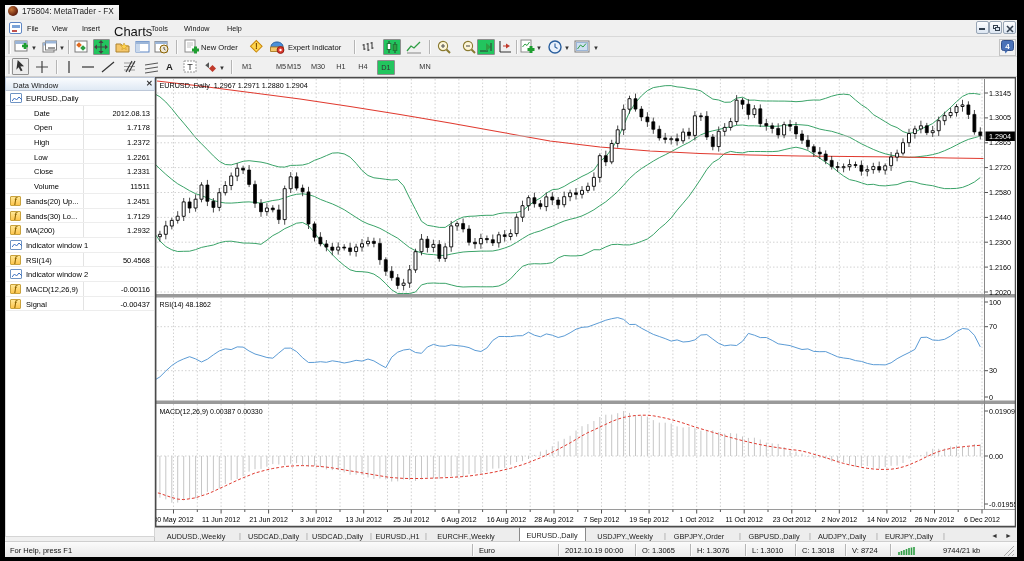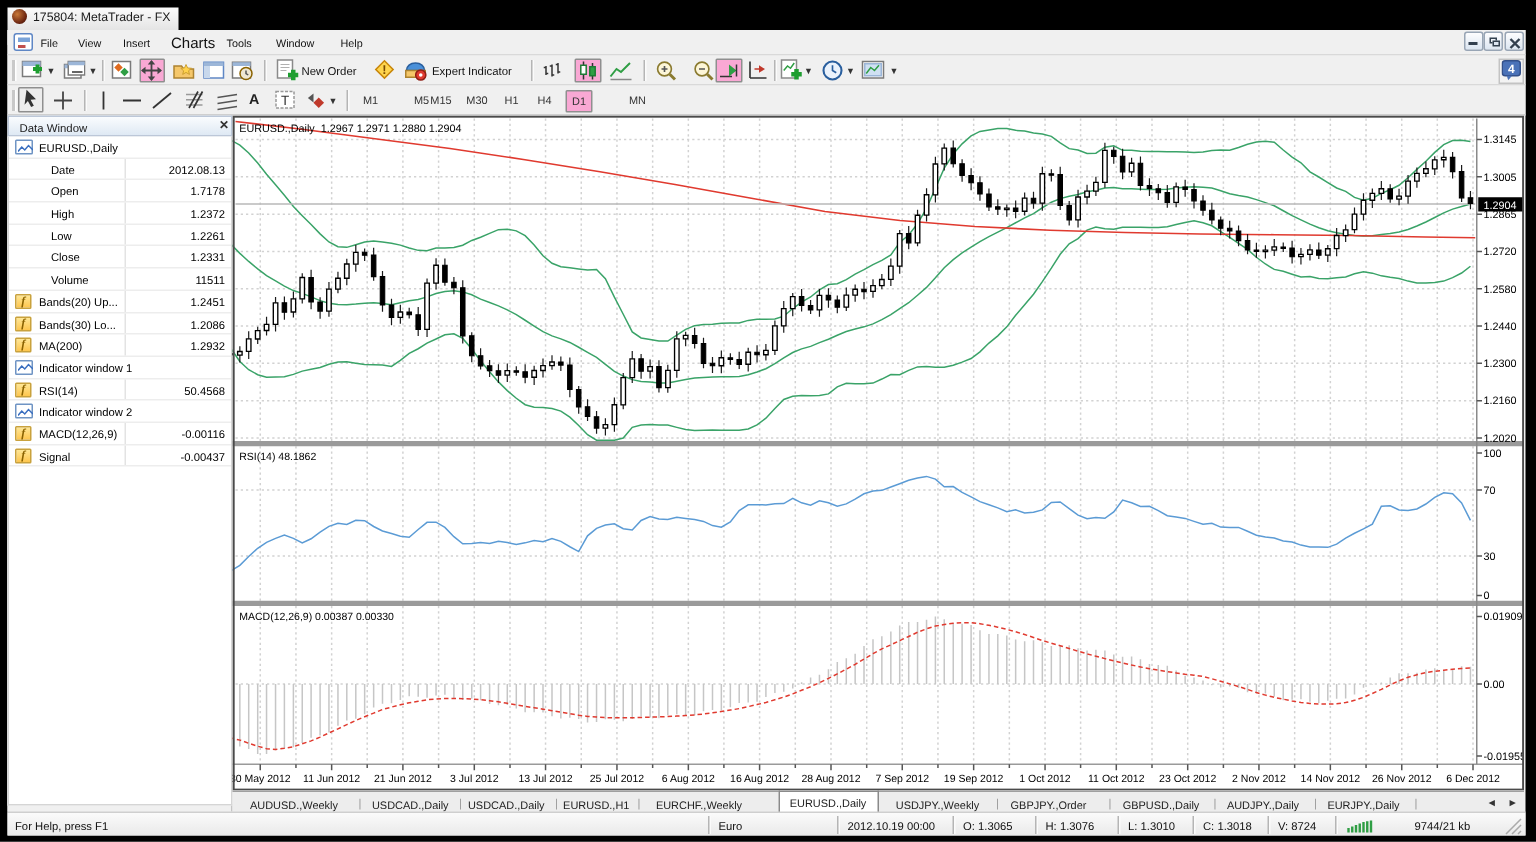--- a/index.html
+++ b/index.html
@@ -2,21 +2,21 @@
 <html><head><meta charset="utf-8"><style>
 *{margin:0;padding:0;box-sizing:border-box}
 body{width:1024px;height:561px;background:#000;font-family:"Liberation Sans",sans-serif;overflow:hidden}
 #page{position:relative;width:1024px;height:561px;background:#000}
 .abs{position:absolute}
 .tb{position:absolute;background:#f0f0f0}
 .sep{position:absolute;width:1px;background:#b5b5b5;box-shadow:1px 0 0 #fbfbfb}
 .grip{position:absolute;width:2px;background:#c9c9c9;box-shadow:1px 0 0 #fff}
 .ic{position:absolute}
 .lbl{position:absolute;font-size:7.5px;color:#111;white-space:nowrap}
-.press{border:1px solid #8f8f8f;background:#f9a8d4;border-radius:1px}
+.press{border:1px solid #8f8f8f;background:#22c55e;border-radius:1px}
 .tfb{position:absolute;font-size:7.3px;color:#333;text-align:center;line-height:13px}
 .dw-row{position:relative;height:14.7px;border-bottom:1px solid #ededed;font-size:7.5px;color:#000}
 .dw-lab{position:absolute;left:28px;top:3px}
 .dw-lab2{position:absolute;left:24px;top:3px}
 .dw-val{position:absolute;right:4px;top:3px}
 .dw-div{position:absolute;left:77px;top:0;width:1px;height:100%;background:#e3e3e3}
 .ficon{position:absolute;left:4px;top:2px;width:11px;height:10px;background:linear-gradient(180deg,#ffe796,#fec64e);border:1px solid #c9a23d;border-radius:1px;font-size:8px;line-height:8px;text-align:center;color:#8a6200;font-style:italic;font-family:"Liberation Serif",serif;font-weight:bold}
 .cicon{position:absolute;left:4px;top:2px;width:12px;height:10px;background:#fff;border:1px solid #6f94c4;border-radius:1px}
 .tabsep{position:absolute;top:3px;font-size:7.5px;color:#9a9a9a}
 .tabtx{position:absolute;top:3.5px;font-size:7.3px;color:#222;white-space:nowrap}
@@ -29,21 +29,21 @@
     </div>
     <div class="tb" style="left:5px;top:20px;width:1012px;height:537px"></div>
     <div class="tb" style="left:5px;top:20px;width:1012px;height:17px;border-bottom:1px solid #d9d9d9"></div>
     <div class="ic" style="left:9px;top:22px;width:13px;height:12px;background:#fff;border:1px solid #5f87c5;border-radius:2px">
       <div style="margin:1.5px;height:3.5px;background:#7aa3d8"></div>
       <div style="margin:0 1.5px;height:2px;background:#c0504d;width:5px"></div>
     </div>
     <div class="lbl" style="left:27px;top:24px;font-size:7.2px">File</div>
     <div class="lbl" style="left:52px;top:24px;font-size:7.2px">View</div>
     <div class="lbl" style="left:82px;top:24px;font-size:7.2px">Insert</div>
-    <div class="lbl" style="left:114px;top:24px;font-size:10px">Charts</div>
+    <div class="lbl" style="left:114px;top:24px;font-size:13px">Charts</div>
     <div class="lbl" style="left:151px;top:24px;font-size:7.2px">Tools</div>
     <div class="lbl" style="left:184px;top:24px;font-size:7.2px">Window</div>
     <div class="lbl" style="left:227px;top:24px;font-size:7.2px">Help</div>
     <div class="winbtn" style="left:975.5px"></div>
     <div class="winbtn" style="left:989px"></div>
     <div class="winbtn" style="left:1002.5px"></div>
     <div class="abs" style="left:978.5px;top:27.5px;width:6px;height:2px;background:#33404f"></div>
     <div class="abs" style="left:992.5px;top:24.5px;width:5px;height:4.5px;border:1px solid #33404f"></div>
     <div class="abs" style="left:994.5px;top:26.5px;width:5px;height:4.5px;border:1px solid #33404f;background:#dce6f2"></div>
     <svg class="ic" style="left:1005.5px;top:24.5px" width="8" height="8" viewBox="0 0 8 8">
@@ -260,21 +260,21 @@
         <div class="dw-row">
           <div class="ficon">f</div>
           <div class="dw-lab2" style="left:20px">Bands(20) Up...</div>
           <div class="dw-div"></div>
           <div class="dw-val">1.2451</div>
         </div>
         <div class="dw-row">
           <div class="ficon">f</div>
           <div class="dw-lab2" style="left:20px">Bands(30) Lo...</div>
           <div class="dw-div"></div>
-          <div class="dw-val">1.2086</div>
+          <div class="dw-val">1.7129</div>
         </div>
         <div class="dw-row">
           <div class="ficon">f</div>
           <div class="dw-lab2" style="left:20px">MA(200)</div>
           <div class="dw-div"></div>
           <div class="dw-val">1.2932</div>
         </div>
         <div class="dw-row">
           <div class="cicon"><svg width="10" height="8" viewBox="0 0 10 8" style="margin:0.5px">
               <path d="M0 6l2.5-3 2 2L7 2l3 3" stroke="#3a6fc0" fill="none"></path>

